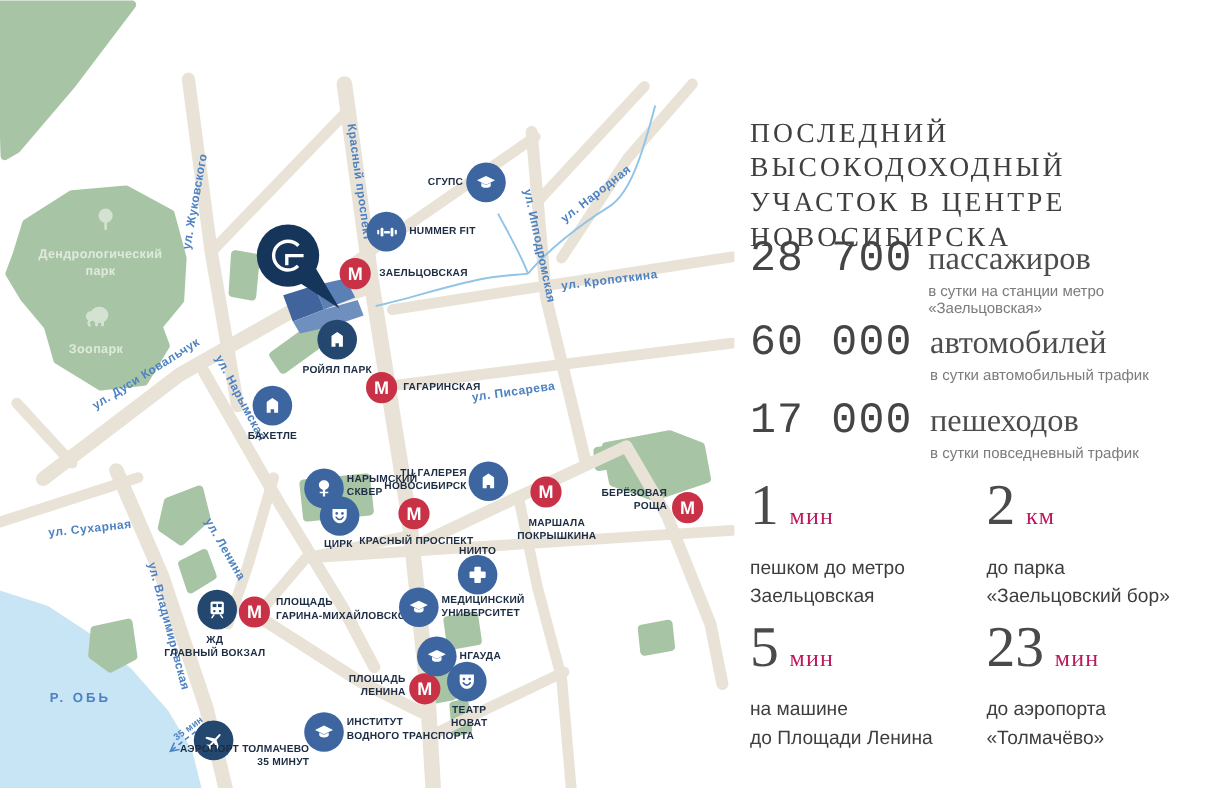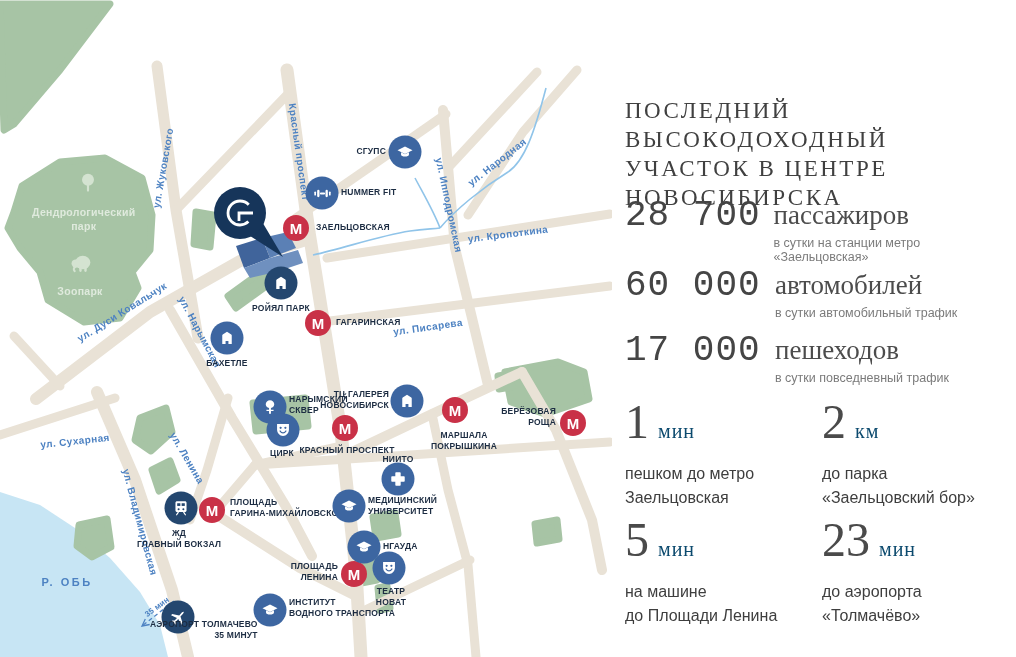--- a/index.html
+++ b/index.html
@@ -30,21 +30,21 @@
   .panel-title{position:absolute;left:625px;top:96px;font-family:"Liberation Serif",serif;
     font-size:23px;letter-spacing:2.5px;line-height:29px;color:#404040;font-weight:400;}
   .stat-row{position:absolute;left:625px;display:flex;align-items:flex-start;}
   .stat-num{width:150px;font-family:Liberation Mono, monospace;font-size:36px;line-height:1;
     color:#454545;letter-spacing:1px;}
   .stat-right{padding-top:4px;}
   .stat-label{font-family:"Liberation Serif",serif;font-size:27px;line-height:1;color:#4c4c4c;}
   .stat-sub{margin-top:7px;font-size:12.5px;color:#7b7b7b;}
   .dist-cell{position:absolute;}
   .dist-num{font-family:"Liberation Serif",serif;font-size:48px;line-height:1;color:#4a4a4a;}
-  .dist-unit{font-family:"Liberation Serif",serif;font-size:20px;color:#0c4a6e;
+  .dist-unit{font-family:"Liberation Serif",serif;font-size:20px;color:#be185d;
     margin-left:9px;letter-spacing:1px;}
   .dist-desc{margin-top:16px;font-size:16px;color:#3e3e3e;line-height:24px;white-space:pre-line;}
 </style>
 </head>
 <body>
 
 <div class="stage">
 
   <div class="map">
     <svg class="base" width="612" height="657" viewBox="0 0 612 657">

